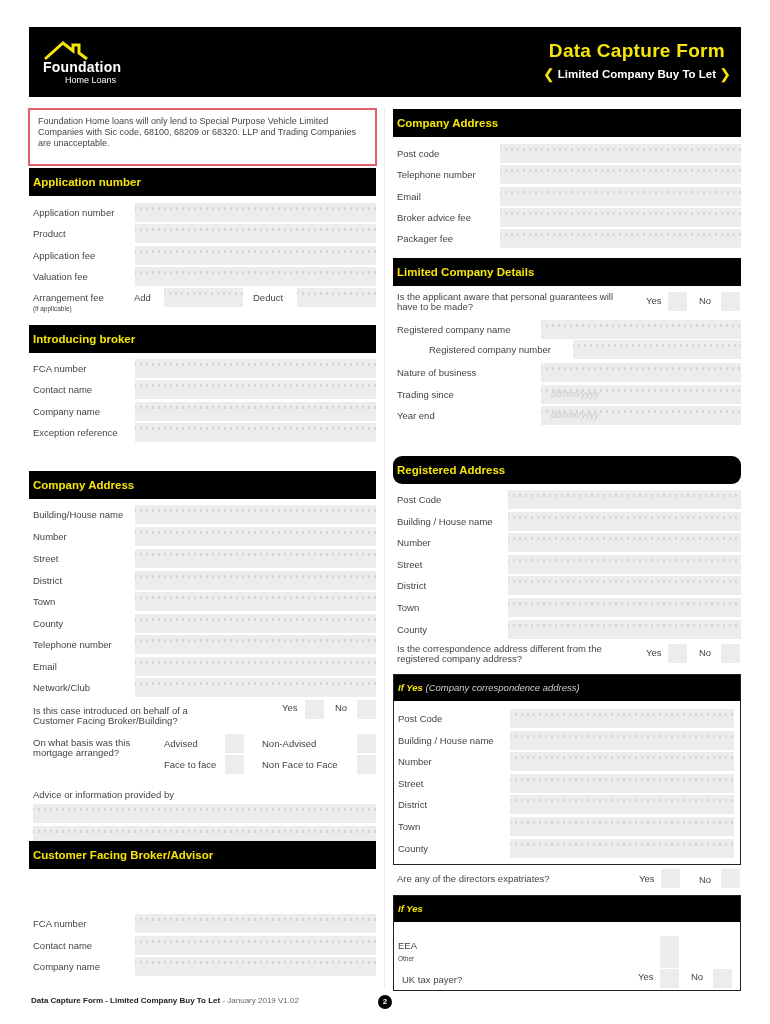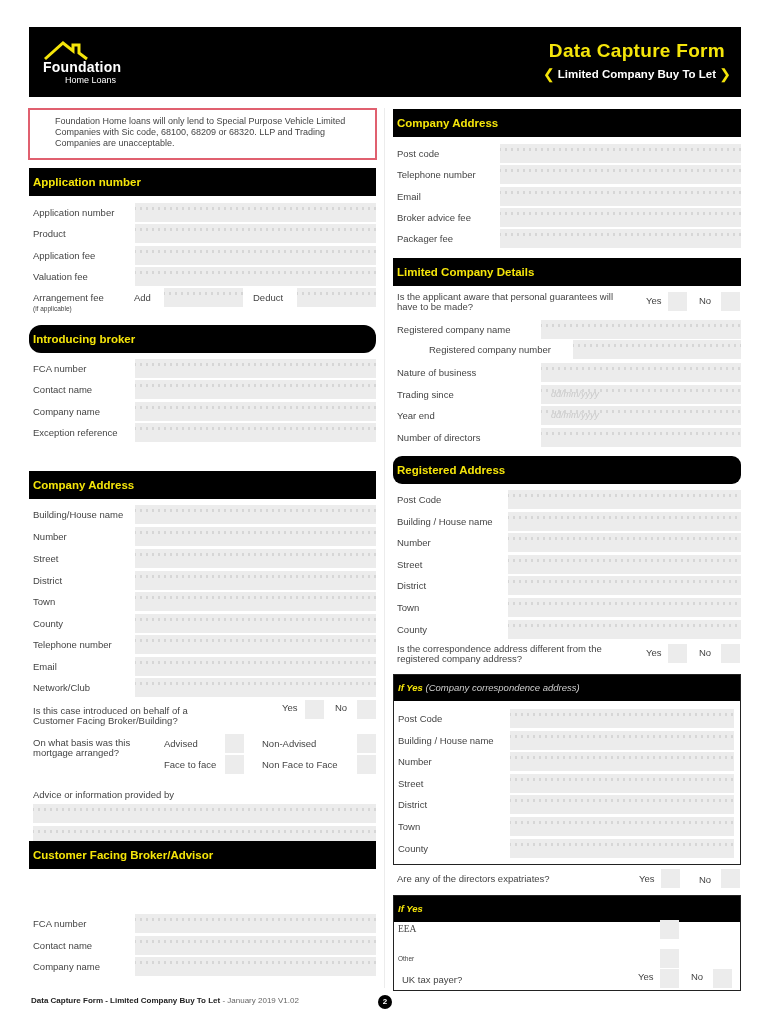--- a/index.html
+++ b/index.html
@@ -8,21 +8,21 @@
 
   .banner { position: absolute; left: 29px; top: 27px; width: 712px; height: 70px; background: #000; }
   .logo { position: absolute; left: 14px; top: 12px; width: 90px; height: 50px; }
   .logo svg { position: absolute; left: 0; top: 0; }
   .logo .brand { position: absolute; left: 0; top: 20px; color: #fff; font-weight: bold; font-size: 14px; letter-spacing: 0.2px; }
   .logo .sub { position: absolute; left: 22px; top: 36px; color: #fff; font-size: 9px; }
   .banner .title { position: absolute; right: 16px; top: 13px; color: #f5e50a; font-weight: bold; font-size: 19px; letter-spacing: 0.3px; }
   .banner .subtitle { position: absolute; right: 10px; top: 39px; color: #fff; font-weight: bold; font-size: 11.5px; }
   .banner .subtitle .chev { color: #f5e50a; font-size: 14px; vertical-align: -1px; }
 
-  .notice { position: absolute; left: 28px; top: 108px; width: 349px; height: 52px; border: 2px solid #e0606f; padding: 6px 25px; font-size: 9px; line-height: 11px; color: #444; }
+  .notice { position: absolute; left: 28px; top: 108px; width: 349px; height: 58px; border: 2px solid #e0606f; padding: 6px 8px; font-size: 9px; line-height: 11px; color: #444; }
 
   .col { position: absolute; }
   .col-left { left: 29px; width: 347px; }
   .col-right { left: 393px; width: 348px; }
 
   .sec-head { background: #000; color: #f5e50a; font-weight: bold; font-size: 11.5px; height: 28px; line-height: 28px; padding-left: 4px; position: absolute; left: 0; right: 0; }
   .sec-head.italic { font-style: italic; font-size: 9.5px; height: 26px; line-height: 26px; padding-left: 4px; }
   .sec-head .light { color: #cfcfcf; font-weight: normal; }
 
   .row { position: absolute; left: 0; right: 0; height: 20px; }
@@ -84,21 +84,21 @@
   </div>
   <div class="row" style="top:120px;height:28px;">
     <span class="lbl">Arrangement fee</span>
     <span class="lbl tiny" style="top:17px;">(if applicable)</span>
     <span class="lbl" style="left:105px;">Add</span>
     <div class="field" style="left:135px;width:79px;"></div>
     <span class="lbl" style="left:224px;">Deduct</span>
     <div class="field" style="left:268px;right:0;"></div>
   </div>
 
-  <div class="sec-head" style="top:157px;border-radius:12px;">Introducing broker</div>
+  <div class="sec-head" style="top:157px;">Introducing broker</div>
   <div class="row" style="top:191px;">
     <span class="lbl">FCA number</span>
     <div class="field" style="left:106px;right:0;"></div>
   </div>
   <div class="row" style="top:212px;">
     <span class="lbl">Contact name</span>
     <div class="field" style="left:106px;right:0;"></div>
   </div>
   <div class="row" style="top:234px;">
     <span class="lbl">Company name</span>
@@ -238,24 +238,20 @@
     <div class="field" style="left:148px;right:0;">
       <span class="ph">dd/mm/yyyy</span>
     </div>
   </div>
   <div class="row" style="top:297px;">
     <span class="lbl">Year end</span>
     <div class="field" style="left:148px;right:0;">
       <span class="ph">dd/mm/yyyy</span>
     </div>
   </div>
-  <div class="row" style="top:319px;">
-    <span class="lbl">Number of directors</span>
-    <div class="field" style="left:148px;right:0;"></div>
-  </div>
 
   <div class="sec-head" style="top:347px;border-radius:9px;">Registered Address</div>
   <div class="row" style="top:381px;">
     <span class="lbl">Post Code</span>
     <div class="field" style="left:115px;right:0;"></div>
   </div>
   <div class="row" style="top:403px;">
     <span class="lbl">Building / House name</span>
     <div class="field" style="left:115px;right:0;"></div>
   </div>
@@ -325,21 +321,21 @@
   <div class="row" style="top:760px;">
     <span class="lbl">Are any of the directors expatriates?</span>
     <span class="lbl" style="left:246px;">Yes</span>
     <div class="box" style="left:268px;top:0;"></div>
     <span class="lbl" style="left:306px;top:5px;">No</span>
     <div class="box" style="left:328px;top:0;"></div>
   </div>
 
   <div class="frame" style="left:0;right:0;top:786px;height:96px;">
     <div class="sec-head italic" style="top:0;">If Yes</div>
-    <div class="row" style="top:24px;font-family:Liberation Serif, serif;">
+    <div class="row" style="top:40px;">
       <span class="lbl sm">EEA</span>
       <div class="box" style="left:266px;top:0;"></div>
     </div>
     <div class="row" style="top:53px;">
       <span class="lbl tiny" style="top:6px;">Other</span>
       <div class="box" style="left:266px;top:0;"></div>
     </div>
     <div class="row" style="top:73px;">
       <span class="lbl" style="left:8px;top:5px;">UK tax payer?</span>
       <span class="lbl" style="left:244px;top:2px;">Yes</span>

